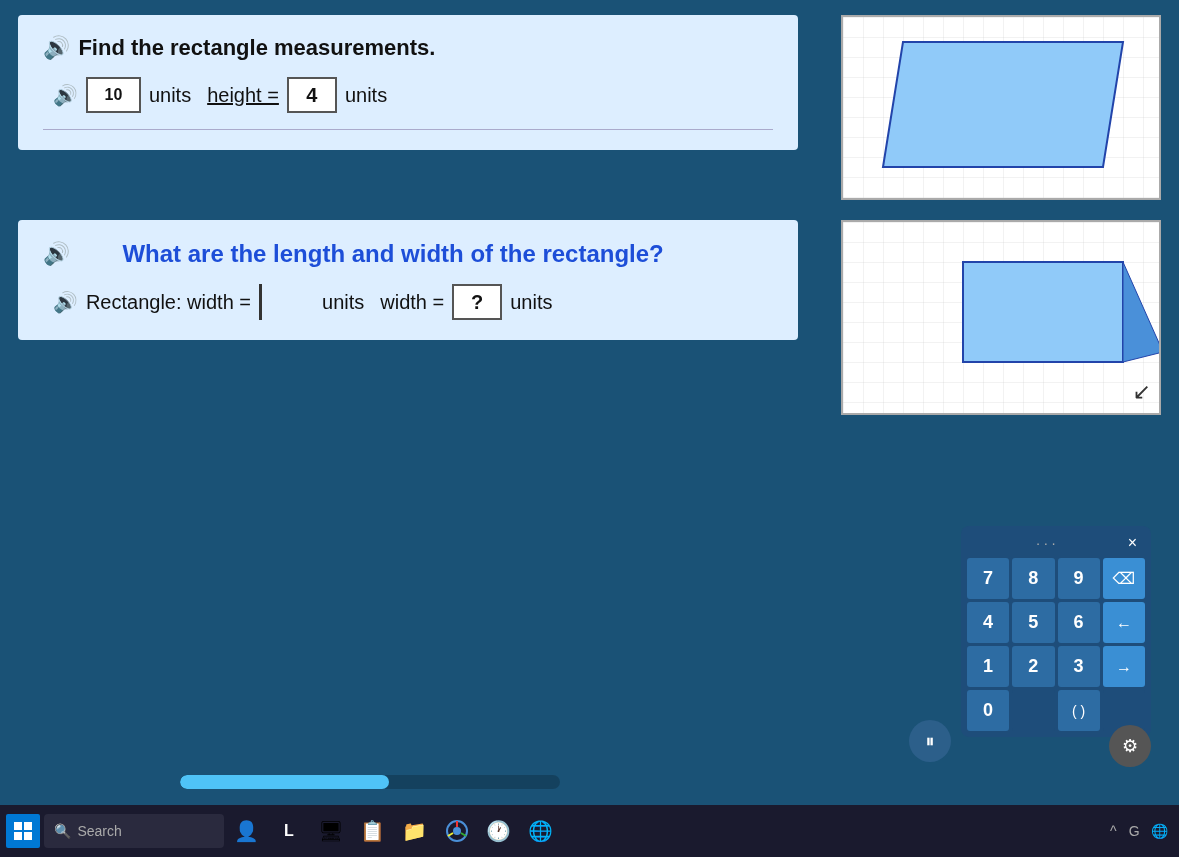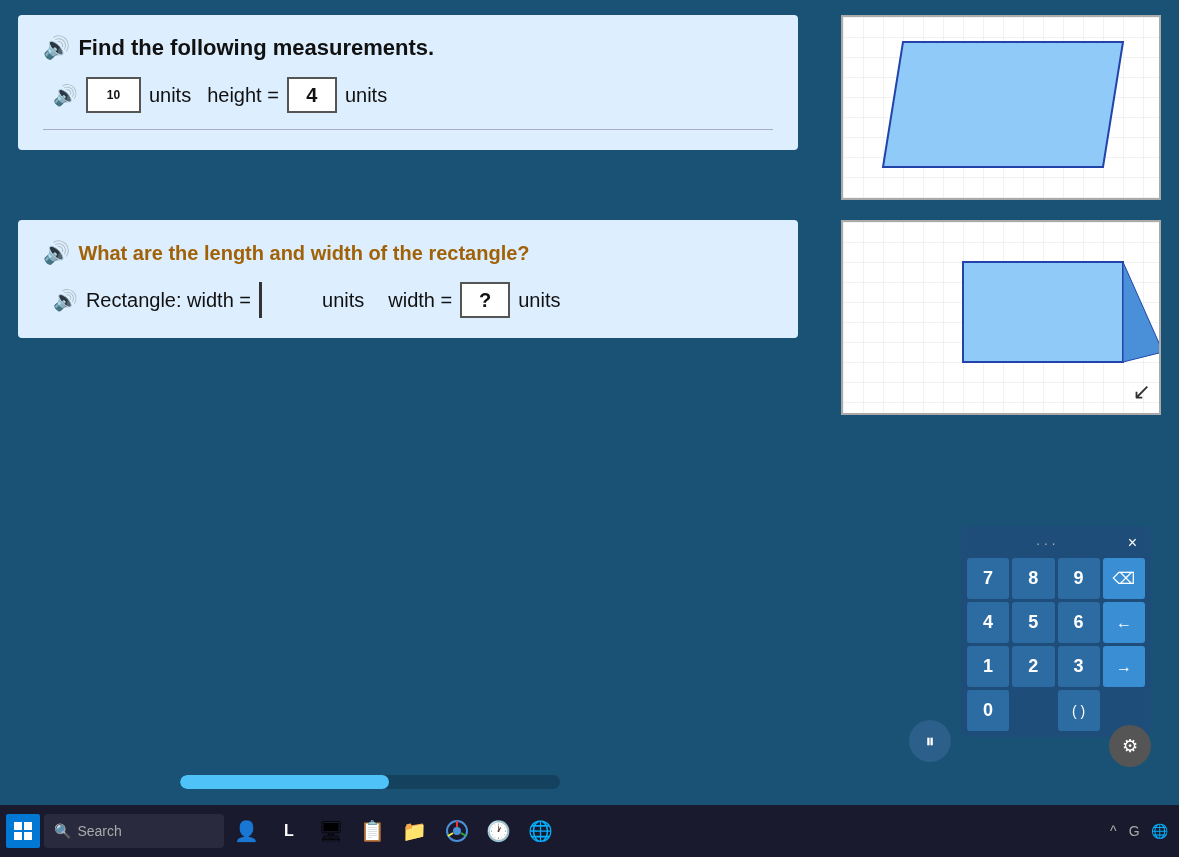--- a/index.html
+++ b/index.html
@@ -15,54 +15,54 @@
   </style>
 </head>
 <body>
 
 <div style="position:absolute;top:0;left:0;width:100%;height:100%;background:#1a5276;"></div>
 
 <div style="position:absolute;top:15px;left:18px;width:780px;background:#ddeeff;border-radius:4px;padding:20px 25px;">
 
   <div style="display:flex;align-items:center;gap:8px;margin-bottom:16px;">
     <span style="cursor:pointer;font-size:22px;color:#2244aa;">🔊</span>
-    <span style="font-size:22px;font-weight:bold;color:#111;">Find the following measurements.</span>
+    <span style="font-size:22px;font-weight:bold;color:#111;">Find the rectangle measurements.</span>
   </div>
 
   <div style="display:flex;align-items:center;gap:8px;font-size:20px;color:#111;padding-left:10px;">
     <span style="cursor:pointer;font-size:20px;color:#2244aa;">🔊</span>
-    <div style="border:2px solid #555;background:white;min-width:55px;height:36px;display:flex;align-items:center;justify-content:center;font-size:12px;font-weight:bold;padding:0 2px;">
+    <div style="border:2px solid #555;background:white;min-width:55px;height:36px;display:flex;align-items:center;justify-content:center;font-size:16px;font-weight:bold;padding:0 2px;">
       <span>10</span>
     </div>
     <span>units</span>
-    <span style="margin-left:8px;">height =</span>
+    <span style="margin-left:8px;text-decoration:underline;">height =</span>
     <div style="border:2px solid #555;background:white;min-width:50px;height:36px;display:flex;align-items:center;justify-content:center;font-size:20px;font-weight:bold;padding:0 10px;">
       <span>4</span>
     </div>
     <span>units</span>
   </div>
 
   <hr style="border:none;border-top:1.5px solid #aac;margin:16px 0 0 0;">
 </div>
 
 <div style="position:absolute;top:220px;left:18px;width:780px;background:#ddeeff;border-radius:4px;padding:20px 25px;">
 
   <div style="display:flex;align-items:center;gap:8px;margin-bottom:16px;">
     <span style="cursor:pointer;font-size:22px;color:#2244aa;">🔊</span>
-    <span style="font-size:20px;font-weight:bold;color:#a16207;">What are the length and width of the rectangle?</span>
+    <span style="font-size:24px;font-weight:bold;color:#1d4ed8;margin-left:44px;">What are the length and width of the rectangle?</span>
   </div>
 
   <div style="display:flex;align-items:center;gap:8px;font-size:20px;color:#111;padding-left:10px;">
     <span style="cursor:pointer;font-size:20px;color:#2244aa;">🔊</span>
     <span>Rectangle: width =</span>
     <div style="border-left:3px solid #333;border-top:none;border-right:none;border-bottom:none;background:transparent;min-width:55px;height:36px;display:flex;align-items:center;justify-content:center;font-size:20px;cursor:text;padding:0 8px;">
       <span></span>
     </div>
     <span>units</span>
-    <span style="margin-left:16px;text-align:center;">width =</span>
+    <span style="margin-left:8px;text-align:center;">width =</span>
     <div style="border:2px solid #555;background:white;min-width:50px;height:36px;display:flex;align-items:center;justify-content:center;font-size:20px;font-weight:bold;padding:0 10px;">
       <span>?</span>
     </div>
     <span>units</span>
   </div>
 </div>
 
 <div style="position:absolute;top:15px;right:18px;width:320px;height:185px;background:white;border:2px solid #aaa;overflow:hidden;">
   <svg width="320" height="185" style="position:absolute;top:0;left:0;">
 

